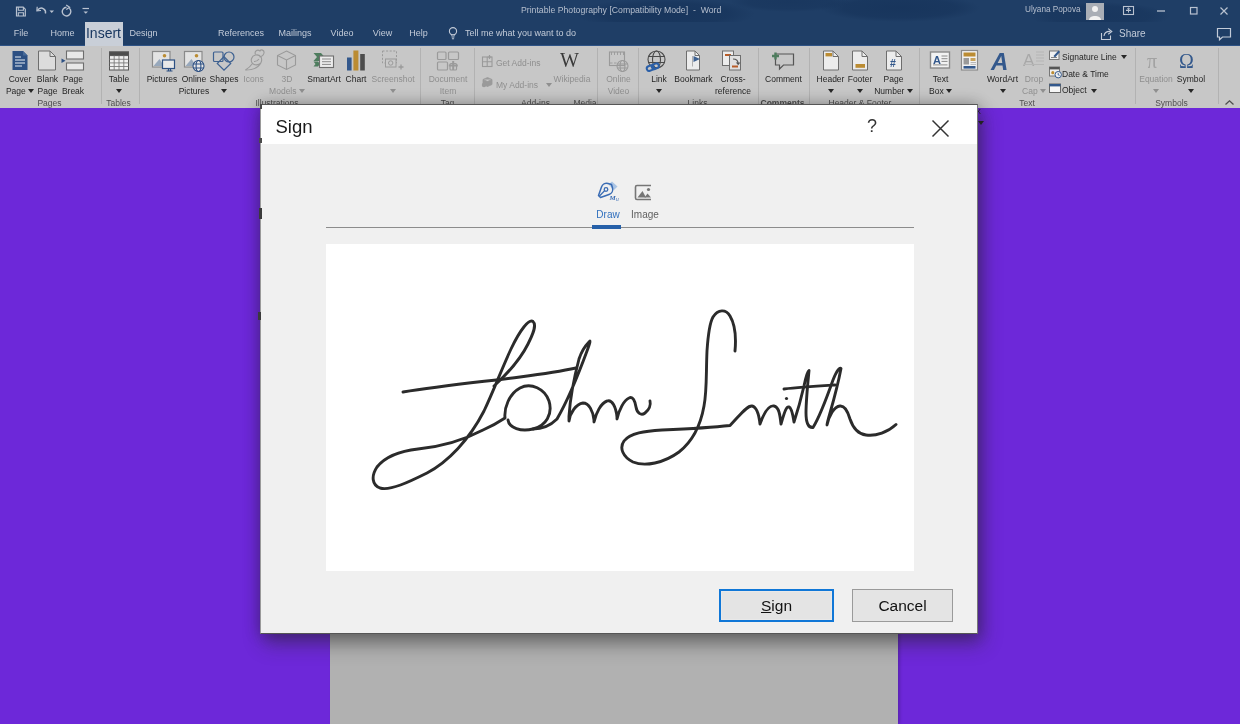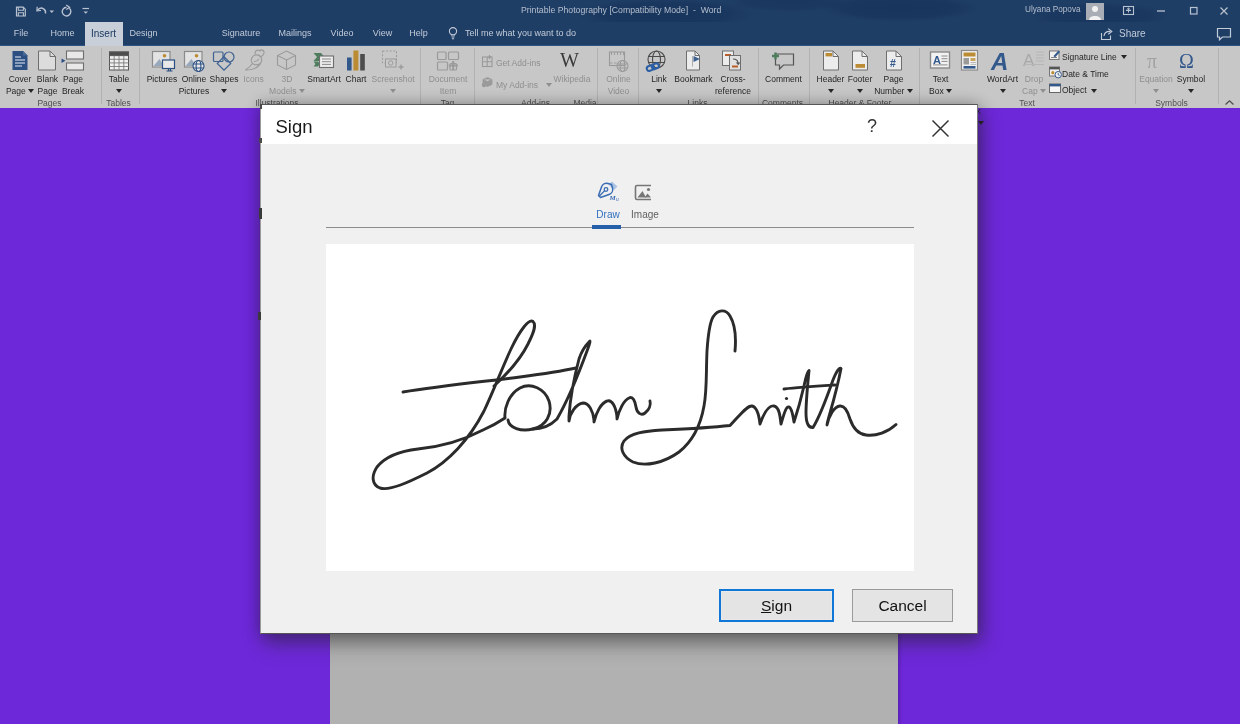--- a/index.html
+++ b/index.html
@@ -2,21 +2,21 @@
 <html><head>
 <meta charset="utf-8">
 <style>
   html,body{margin:0;padding:0;}
   #root{position:relative;width:1240px;height:724px;overflow:hidden;background:#6d28d9;font-family:"Liberation Sans",sans-serif;-webkit-font-smoothing:antialiased;}
   .abs{position:absolute;}
   
   #titlebar{position:absolute;left:0;top:0;width:1240px;height:22px;background:#1f3e66;}
   #tabband{position:absolute;left:0;top:22px;width:1240px;height:23.5px;background:#1f3e66;border-bottom:1.5px solid #2e5386;box-sizing:border-box;}
   .tab{position:absolute;top:0;height:22px;line-height:23px;font-size:9px;color:#c3cbd8;text-align:center;}
-  #instab{position:absolute;left:84.5px;top:0;width:38px;height:23.5px;background:#c9cfd8;color:#16355e;font-size:10px;text-align:center;line-height:23px;}
+  #instab{position:absolute;left:84.5px;top:0;width:38px;height:23.5px;background:#c9cfd8;color:#16355e;font-size:14px;text-align:center;line-height:23px;}
   .ttxt{color:#b6bfce;font-size:8.7px;}
   
   #ribbon{position:absolute;left:0;top:45.5px;width:1240px;height:62.5px;background:#c7c7c7;}
   .sep{position:absolute;top:2px;width:1px;height:56px;background:#b2b2b2;}
   .lbl{position:absolute;font-size:8.5px;line-height:11.5px;color:#262626;text-align:center;white-space:nowrap;}
   .lbl2{position:absolute;font-size:8.5px;line-height:11px;color:#262626;white-space:nowrap;}
   .gray{color:#8f8f8f;}
   .grp{position:absolute;top:52px;font-size:8.5px;color:#4e4e4e;text-align:center;white-space:nowrap;}
   .car{display:inline-block;width:0;height:0;border-left:3.5px solid transparent;border-right:3.5px solid transparent;border-top:4px solid #262626;vertical-align:middle;}
   .carg{border-top-color:#8f8f8f;}
@@ -88,21 +88,21 @@
         <path d="M100.5 7.5 L107.5 14.5 M107.5 7.5 L100.5 14.5" stroke-width="1.2"></path>
       </g>
     </svg>
   </div>
   <div id="tabband">
     <div id="instab">Insert</div>
     <span class="tab" style="left:-9px;width:60px;">File</span>
     <span class="tab" style="left:32.5px;width:60px;">Home</span>
     <span class="tab" style="left:113.5px;width:60px;">Design</span>
     <span class="tab" style="left:174px;width:60px;margin-top:24px;">Layout</span>
-    <span class="tab" style="left:211px;width:60px;">Signature</span>
+    <span class="tab" style="left:211px;width:60px;">References</span>
     <span class="tab" style="left:265px;width:60px;">Mailings</span>
     <span class="tab" style="left:312px;width:60px;">Video</span>
     <span class="tab" style="left:352.5px;width:60px;">View</span>
     <span class="tab" style="left:388.5px;width:60px;">Help</span>
 
     <svg class="abs" style="left:447px;top:4px" width="12" height="15" viewBox="0 0 12 15">
       <g stroke="#c3cbd8" fill="none" stroke-width="1.1">
         <circle cx="6" cy="5.2" r="3.6"></circle>
         <path d="M4.6 11 L7.4 11 M4.9 12.8 L7.1 12.8"></path>
         <path d="M4.9 8.6 L4.9 10.2 M7.1 8.6 L7.1 10.2" stroke-width="0.9"></path>
@@ -174,21 +174,21 @@
     <div class="lbl2" style="left:1062px;top:23px;">Date &amp; Time</div>
     <div class="lbl2" style="left:1062px;top:39.5px;">Object <span style="display:inline-block;width:2px"></span><span class="car"></span></div>
 
     <div class="grp" style="left:19.5px;width:60px;">Pages</div>
     <div class="grp" style="left:88.5px;width:60px;">Tables</div>
     <div class="grp" style="left:247px;width:60px;">Illustrations</div>
     <div class="grp" style="left:417.5px;width:60px;">Tag</div>
     <div class="grp" style="left:505.5px;width:60px;">Add-ins</div>
     <div class="grp" style="left:555px;width:60px;">Media</div>
     <div class="grp" style="left:667.5px;width:60px;">Links</div>
-    <div class="grp" style="left:752.5px;width:60px;">Comments</div>
+    <div class="grp" style="left:752.5px;width:60px;font-weight:bold;">Comments</div>
     <div class="grp" style="left:828.5px;width:60px;">Header &amp; Footer</div>
     <div class="grp" style="left:997px;width:60px;">Text</div>
     <div class="grp" style="left:1141.5px;width:60px;">Symbols</div>
 
     <svg class="abs" style="left:1224px;top:53px" width="11" height="7" viewBox="0 0 11 7">
       <path d="M1.5 5.5 L5.5 1.8 L9.5 5.5" stroke="#4e4e4e" fill="none" stroke-width="1.3"></path>
     </svg>
     <svg class="abs" style="left:0;top:0" width="1240" height="63" viewBox="0 45.5 1240 63">
 
       <g>

